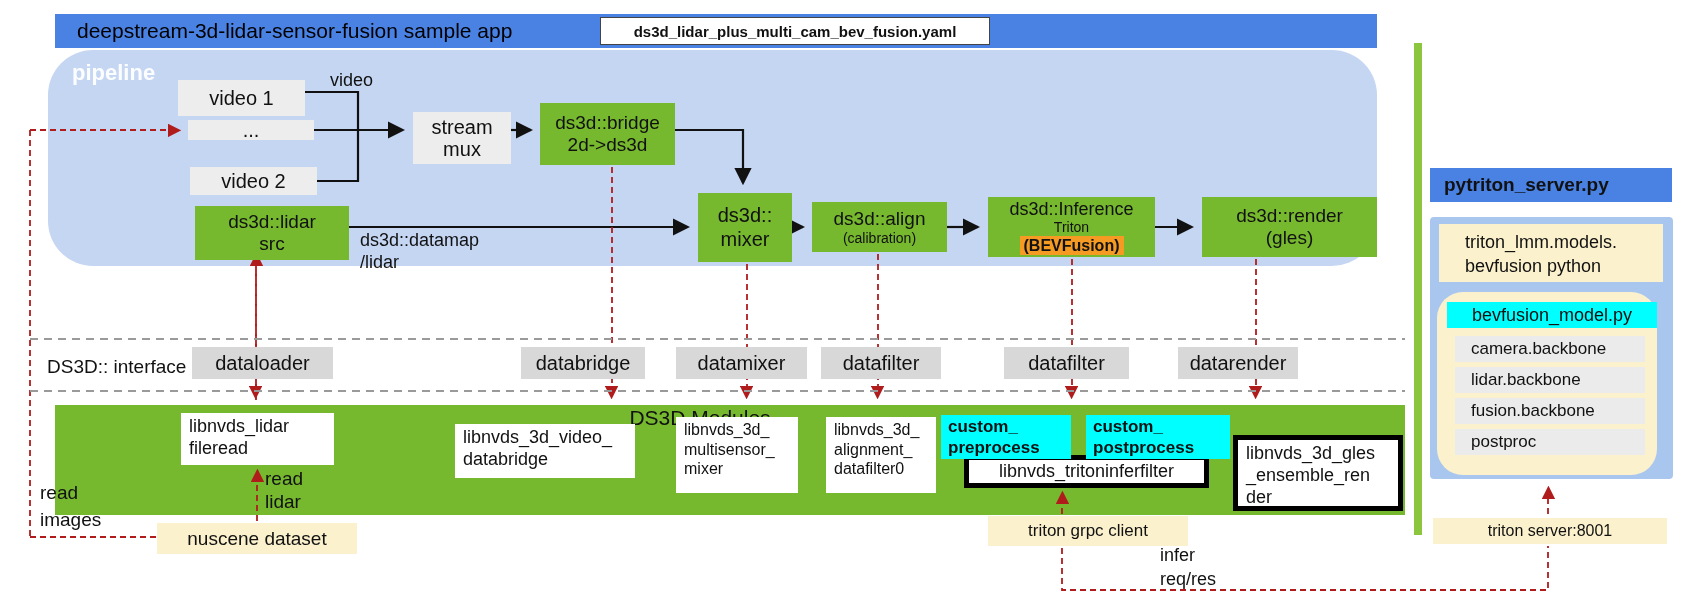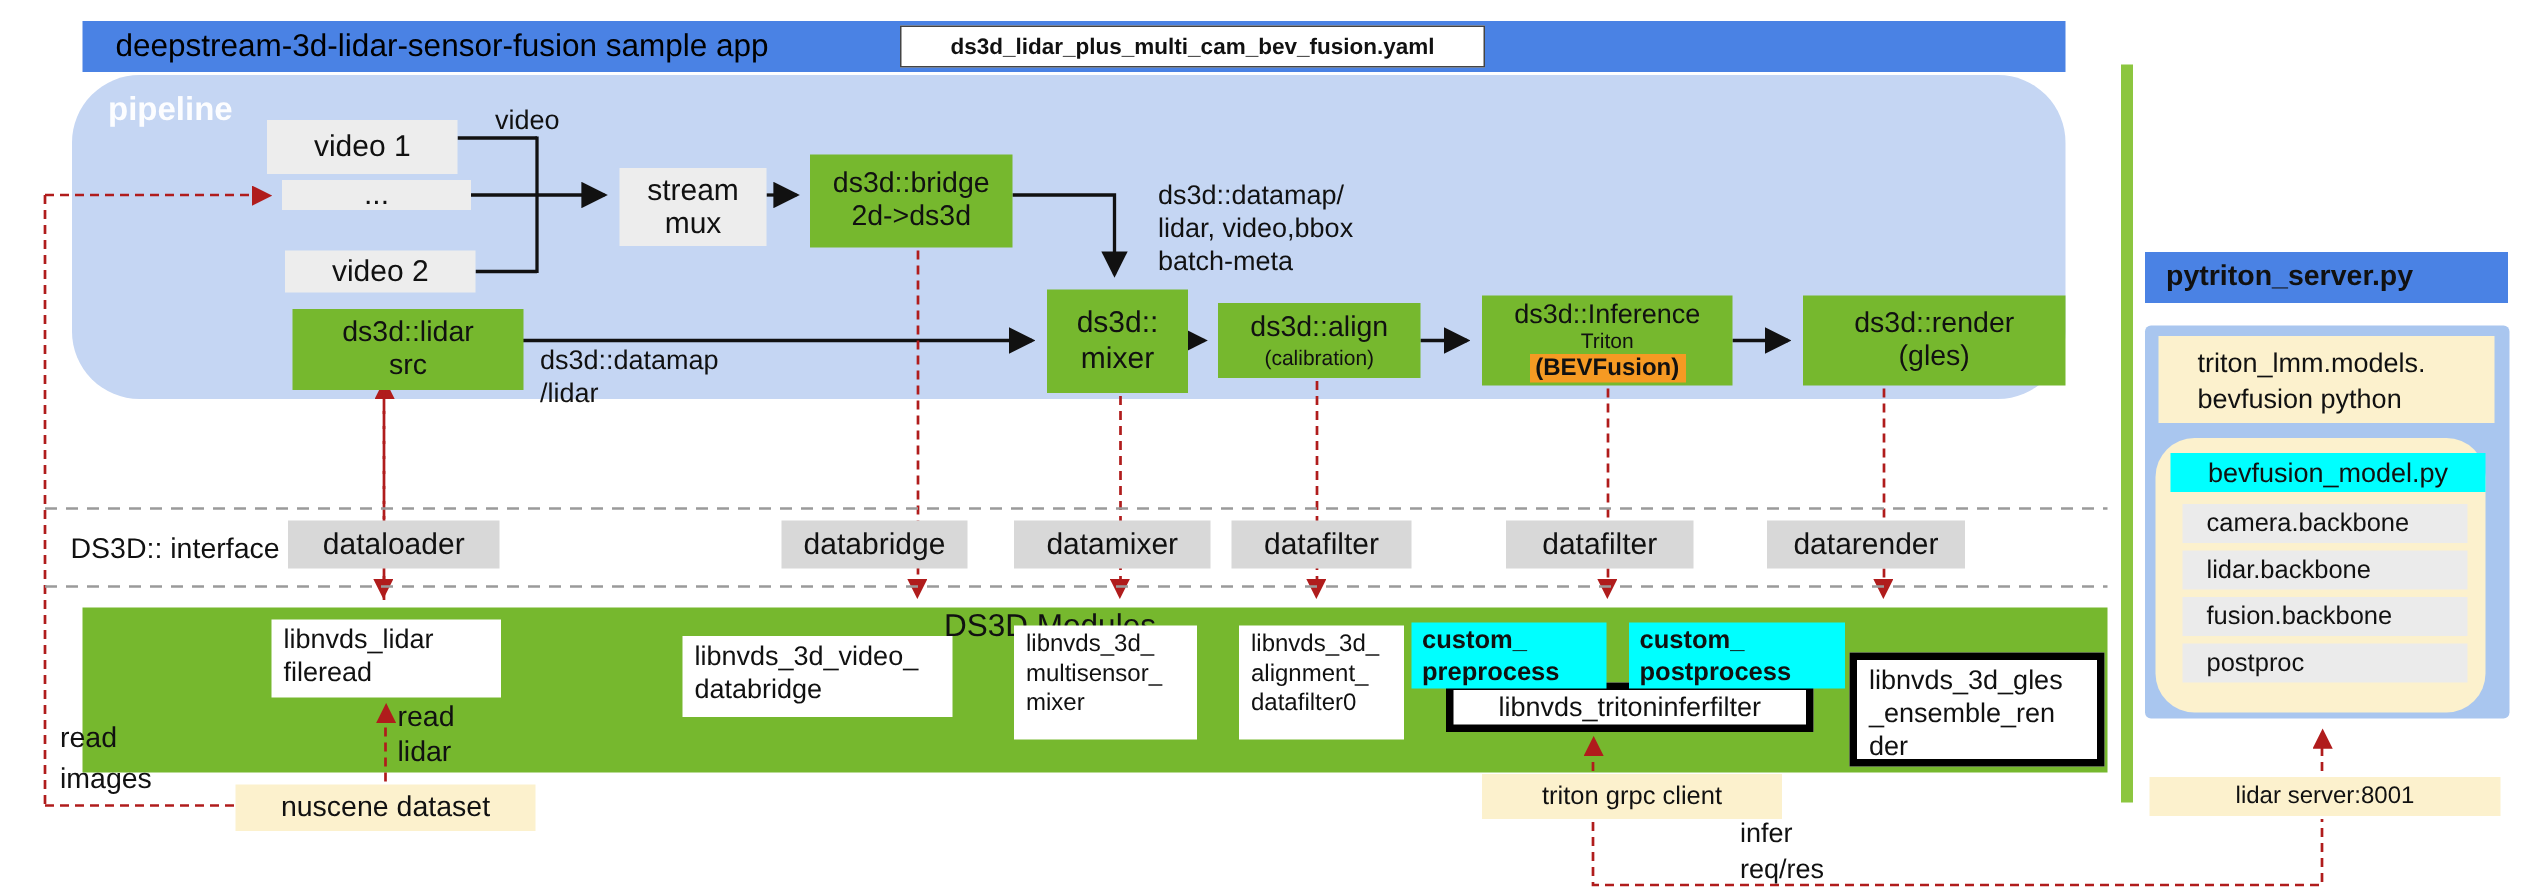--- a/index.html
+++ b/index.html
@@ -117,33 +117,30 @@
     <span data-bind="pipeline.align_name">ds3d::align</span>
     <span class="sub" data-bind="pipeline.align_sub">(calibration)</span>
   </div>
   <div class="abs gnode" style="left:988px;top:197px;width:167px;height:60px;font-size:18px;">
     <span data-bind="pipeline.inference_name">ds3d::Inference</span>
     <span class="sub" data-bind="pipeline.inference_sub">Triton</span>
     <span class="chip" data-bind="pipeline.inference_model">(BEVFusion)</span>
   </div>
   <div class="abs gnode" data-bind="pipeline.render" style="left:1202px;top:197px;width:175px;height:60px;">ds3d::render
 (gles)</div>
-  <div class="abs lbl" data-bind="pipeline.datamap_bbox_label" style="left:772px;top:120px;">ds3d::datamap/
-lidar, video,bbox
-batch-meta</div>
   <div class="abs lbl" data-bind="pipeline.datamap_lidar_label" style="left:360px;top:230px;">ds3d::datamap
 /lidar</div>
 
   <div class="abs lbl" data-bind="interface_row.label" style="left:47px;top:355px;font-size:19px;">DS3D:: interface</div>
   <div class="abs ibox" data-bind="interface_row.items.0" style="left:192px;top:347px;width:141px;height:32px;">dataloader</div>
   <div class="abs ibox" data-bind="interface_row.items.1" style="left:521px;top:347px;width:124px;height:32px;">databridge</div>
   <div class="abs ibox" data-bind="interface_row.items.2" style="left:676px;top:347px;width:131px;height:32px;">datamixer</div>
   <div class="abs ibox" data-bind="interface_row.items.3" style="left:821px;top:347px;width:120px;height:32px;">datafilter</div>
   <div class="abs ibox" data-bind="interface_row.items.4" style="left:1004px;top:347px;width:125px;height:32px;">datafilter</div>
-  <div class="abs ibox" data-bind="interface_row.items.5" style="left:1178px;top:347px;width:132px;height:32px;">datarender</div>
+  <div class="abs ibox" data-bind="interface_row.items.5" style="left:1178px;top:347px;width:120px;height:32px;">datarender</div>
 
   <div class="abs modtitle" data-bind="modules.title" style="left:600px;top:406px;width:200px;">DS3D Modules</div>
   <div class="abs mbox" data-bind="modules.lidar_fileread" style="left:181px;top:413px;width:153px;height:52px;">libnvds_lidar
 fileread</div>
   <div class="abs mbox" data-bind="modules.video_databridge" style="left:455px;top:424px;width:180px;height:54px;">libnvds_3d_video_
 databridge</div>
   <div class="abs mbox sm" data-bind="modules.multisensor_mixer" style="left:676px;top:417px;width:122px;height:76px;">libnvds_3d_
 multisensor_
 mixer</div>
   <div class="abs mbox sm" data-bind="modules.alignment_datafilter" style="left:826px;top:417px;width:110px;height:76px;">libnvds_3d_
@@ -159,21 +156,21 @@
 der</div>
 
   <div class="abs lbl" data-bind="annotations.read_images" style="left:40px;top:480px;font-size:19px;line-height:1.4;">read
 images</div>
   <div class="abs lbl" data-bind="annotations.read_lidar" style="left:265px;top:468px;font-size:19px;line-height:1.2;">read
 lidar</div>
   <div class="abs crbox" data-bind="annotations.nuscene_dataset" style="left:157px;top:523px;width:200px;height:31px;font-size:19px;">nuscene dataset</div>
   <div class="abs crbox" data-bind="annotations.triton_grpc_client" style="left:988px;top:516px;width:200px;height:30px;">triton grpc client</div>
   <div class="abs lbl" data-bind="annotations.infer_req_res" style="left:1160px;top:543px;line-height:1.35;">infer
 req/res</div>
-  <div class="abs crbox" data-bind="annotations.triton_server" style="left:1433px;top:518px;width:234px;height:26px;font-size:16px;">lidar server:8001</div>
+  <div class="abs crbox" data-bind="annotations.triton_server" style="left:1433px;top:518px;width:234px;height:26px;font-size:16px;">triton server:8001</div>
 
   <div class="abs rheader" style="left:1430px;top:168px;width:242px;height:34px;">
     <span data-bind="right_panel.header">pytriton_server.py</span>
   </div>
   <div class="abs rcream" data-bind="right_panel.model_module" style="left:1439px;top:224px;width:224px;height:58px;">triton_lmm.models.
 bevfusion python</div>
   <div class="abs rround" style="left:1437px;top:292px;width:220px;height:183px;"></div>
   <div class="abs cyfile" data-bind="right_panel.model_file" style="left:1447px;top:302px;width:210px;height:26px;">bevfusion_model.py</div>
   <div class="abs rrow" data-bind="right_panel.components.0" style="left:1455px;top:336px;width:190px;height:26px;">camera.backbone</div>
   <div class="abs rrow" data-bind="right_panel.components.1" style="left:1455px;top:367px;width:190px;height:26px;">lidar.backbone</div>

